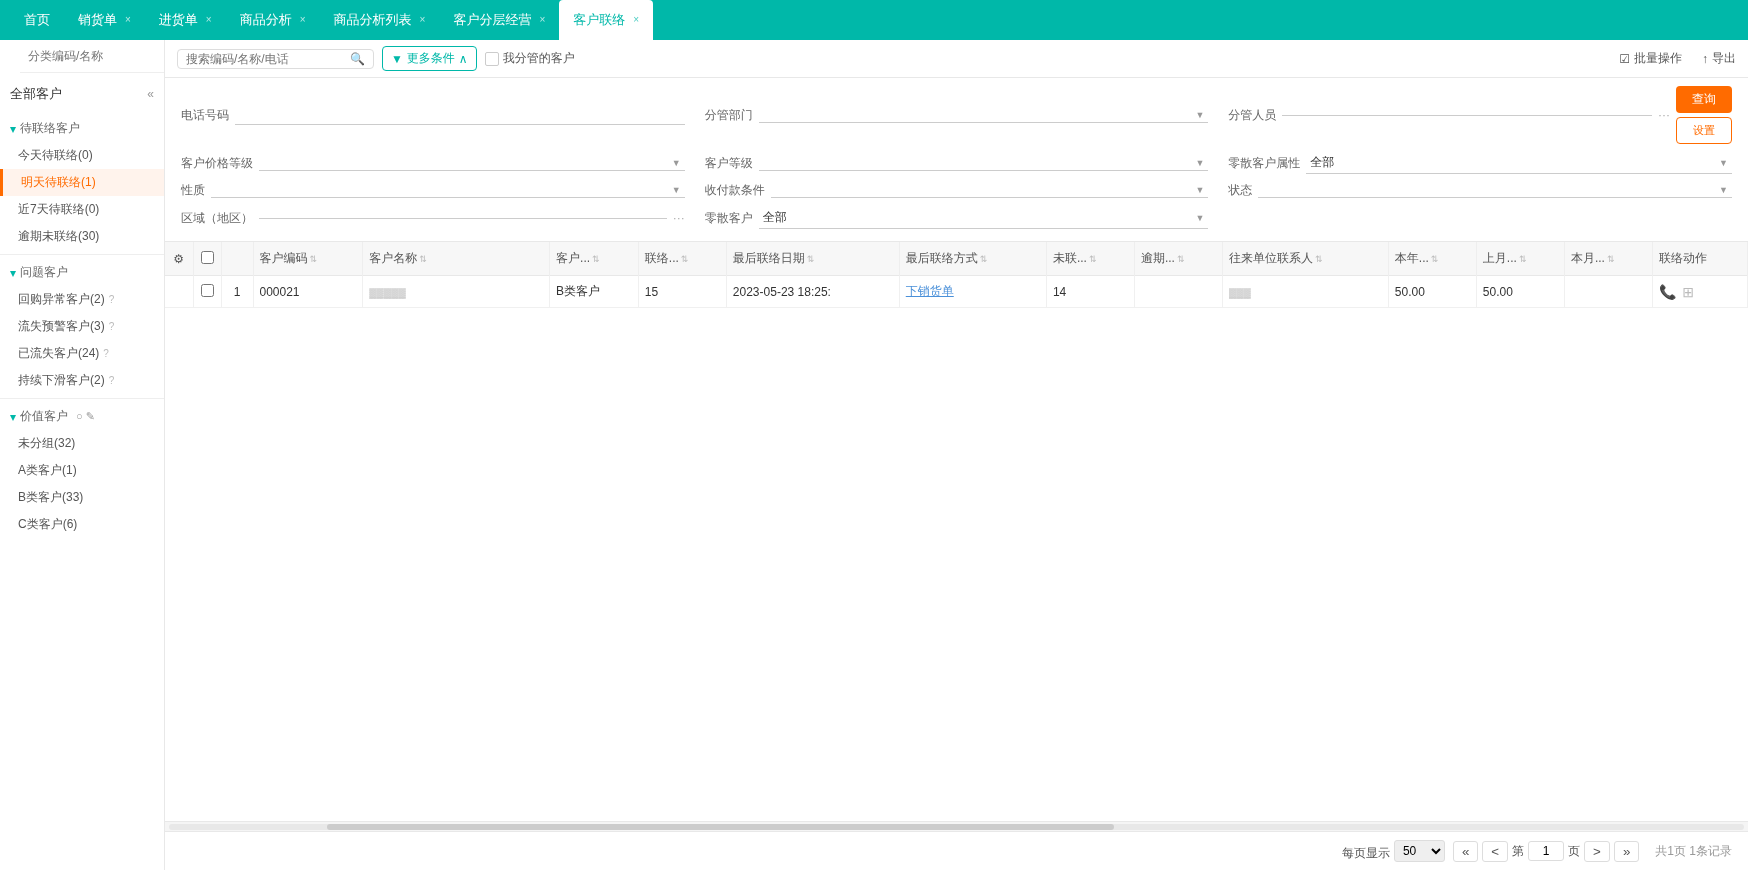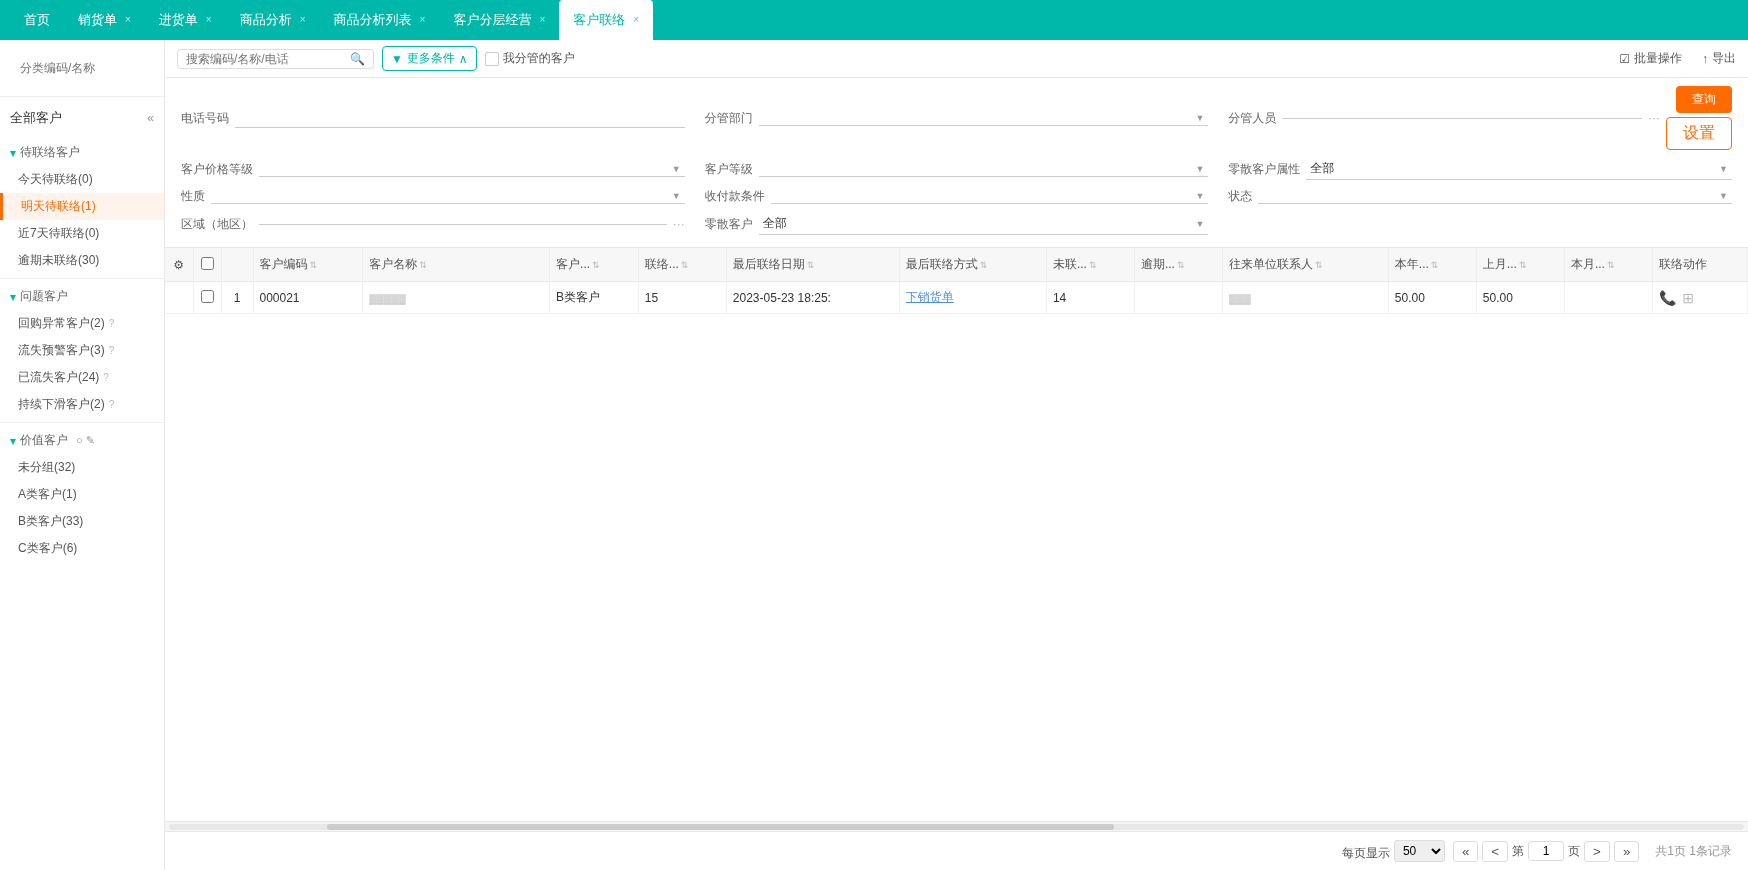--- a/index.html
+++ b/index.html
@@ -9,21 +9,21 @@
     .top-nav { background: #00b8a9; display: flex; align-items: center; height: 40px; padding: 0 10px; }
     .top-nav .nav-item { color: #fff; padding: 0 14px; height: 40px; line-height: 40px; cursor: pointer; font-size: 13px; white-space: nowrap; display: flex; align-items: center; gap: 4px; }
     .top-nav .nav-item.active { background: #fff; color: #00b8a9; border-radius: 4px 4px 0 0; }
     .top-nav .nav-item .close-x { font-size: 10px; margin-left: 4px; opacity: 0.7; }
 
     
     .main-layout { display: flex; height: calc(870px - 40px); }
 
     
     .sidebar { width: 165px; background: #fff; border-right: 1px solid #e8e8e8; overflow-y: auto; flex-shrink: 0; }
-    .sidebar-search { padding: 20px; display: flex; align-items: center; border-bottom: 1px solid #eee; }
+    .sidebar-search { padding: 8px; display: flex; align-items: center; border-bottom: 1px solid #eee; margin-left: 20px; }
     .sidebar-search input { flex: 1; border: none; outline: none; font-size: 12px; color: #999; }
     .sidebar-search .search-icon { color: #999; font-size: 14px; cursor: pointer; }
     .sidebar-section { padding: 6px 0; }
     .sidebar-all { display: flex; align-items: center; justify-content: space-between; padding: 6px 10px; font-weight: normal; font-size: 13px; color: #333; cursor: pointer; }
     .sidebar-all .collapse-icon { color: #999; font-size: 12px; }
     .sidebar-item { padding: 5px 10px 5px 18px; cursor: pointer; color: #555; font-size: 12px; display: flex; align-items: center; gap: 4px; white-space: nowrap; }
     .sidebar-item.active { background: #fff3ec; color: #ff6b00; border-left: 3px solid #ff6b00; }
     .sidebar-item .question-icon { color: #bbb; font-size: 10px; }
     .sidebar-group-header { padding: 5px 10px; color: #666; font-size: 12px; display: flex; align-items: center; gap: 4px; cursor: pointer; }
     .sidebar-group-header::before { content: '▾'; color: #00b8a9; }
@@ -36,21 +36,21 @@
     .filter-bar { background: #fff; border-bottom: 1px solid #e8e8e8; padding: 6px 12px; display: flex; align-items: center; gap: 8px; }
     .filter-search { display: flex; align-items: center; border: 1px solid #ddd; border-radius: 4px; padding: 2px 8px; gap: 4px; background: #fff; }
     .filter-search input { border: none; outline: none; font-size: 12px; width: 160px; color: #999; }
     .filter-search .search-icon { color: #999; cursor: pointer; }
     .more-filter-btn { display: flex; align-items: center; gap: 4px; color: #00b8a9; cursor: pointer; font-size: 12px; border: 1px solid #00b8a9; border-radius: 4px; padding: 3px 8px; }
     .my-customers-check { display: flex; align-items: center; gap: 4px; color: #555; font-size: 12px; cursor: pointer; }
     .spacer { flex: 1; }
     .batch-ops-btn { display: flex; align-items: center; gap: 4px; color: #555; font-size: 12px; cursor: pointer; margin-right: 12px; }
     .export-btn { display: flex; align-items: center; gap: 4px; color: #555; font-size: 12px; cursor: pointer; }
     .btn-query { background: #ff6b00; color: #fff; border: none; border-radius: 4px; padding: 5px 16px; cursor: pointer; font-size: 12px; }
-    .btn-set { background: #fff; color: #ff6b00; border: 1px solid #ff6b00; border-radius: 4px; padding: 5px 16px; cursor: pointer; font-size: 16px; }
+    .btn-set { background: #fff; color: #ff6b00; border: 1px solid #ff6b00; border-radius: 4px; padding: 5px 16px; cursor: pointer; font-size: 11px; }
 
     
     .table-area { flex: 1; overflow-y: auto; background: #fff; margin: 0; }
     table { width: 100%; border-collapse: collapse; font-size: 12px; }
     table thead tr { background: #f7f7f7; border-bottom: 1px solid #e8e8e8; }
     table thead th { padding: 8px 6px; text-align: left; color: #555; font-weight: normal; white-space: nowrap; border-right: 1px solid #eee; position: relative; cursor: pointer; }
     table thead th .sort-icon { color: #bbb; font-size: 9px; margin-left: 2px; }
     table tbody tr { border-bottom: 1px solid #f0f0f0; }
     table tbody td { padding: 7px 6px; color: #333; vertical-align: middle; white-space: nowrap; border-right: 1px solid #f0f0f0; }
     .td-link { color: #4a90d9; cursor: pointer; text-decoration: underline; }

